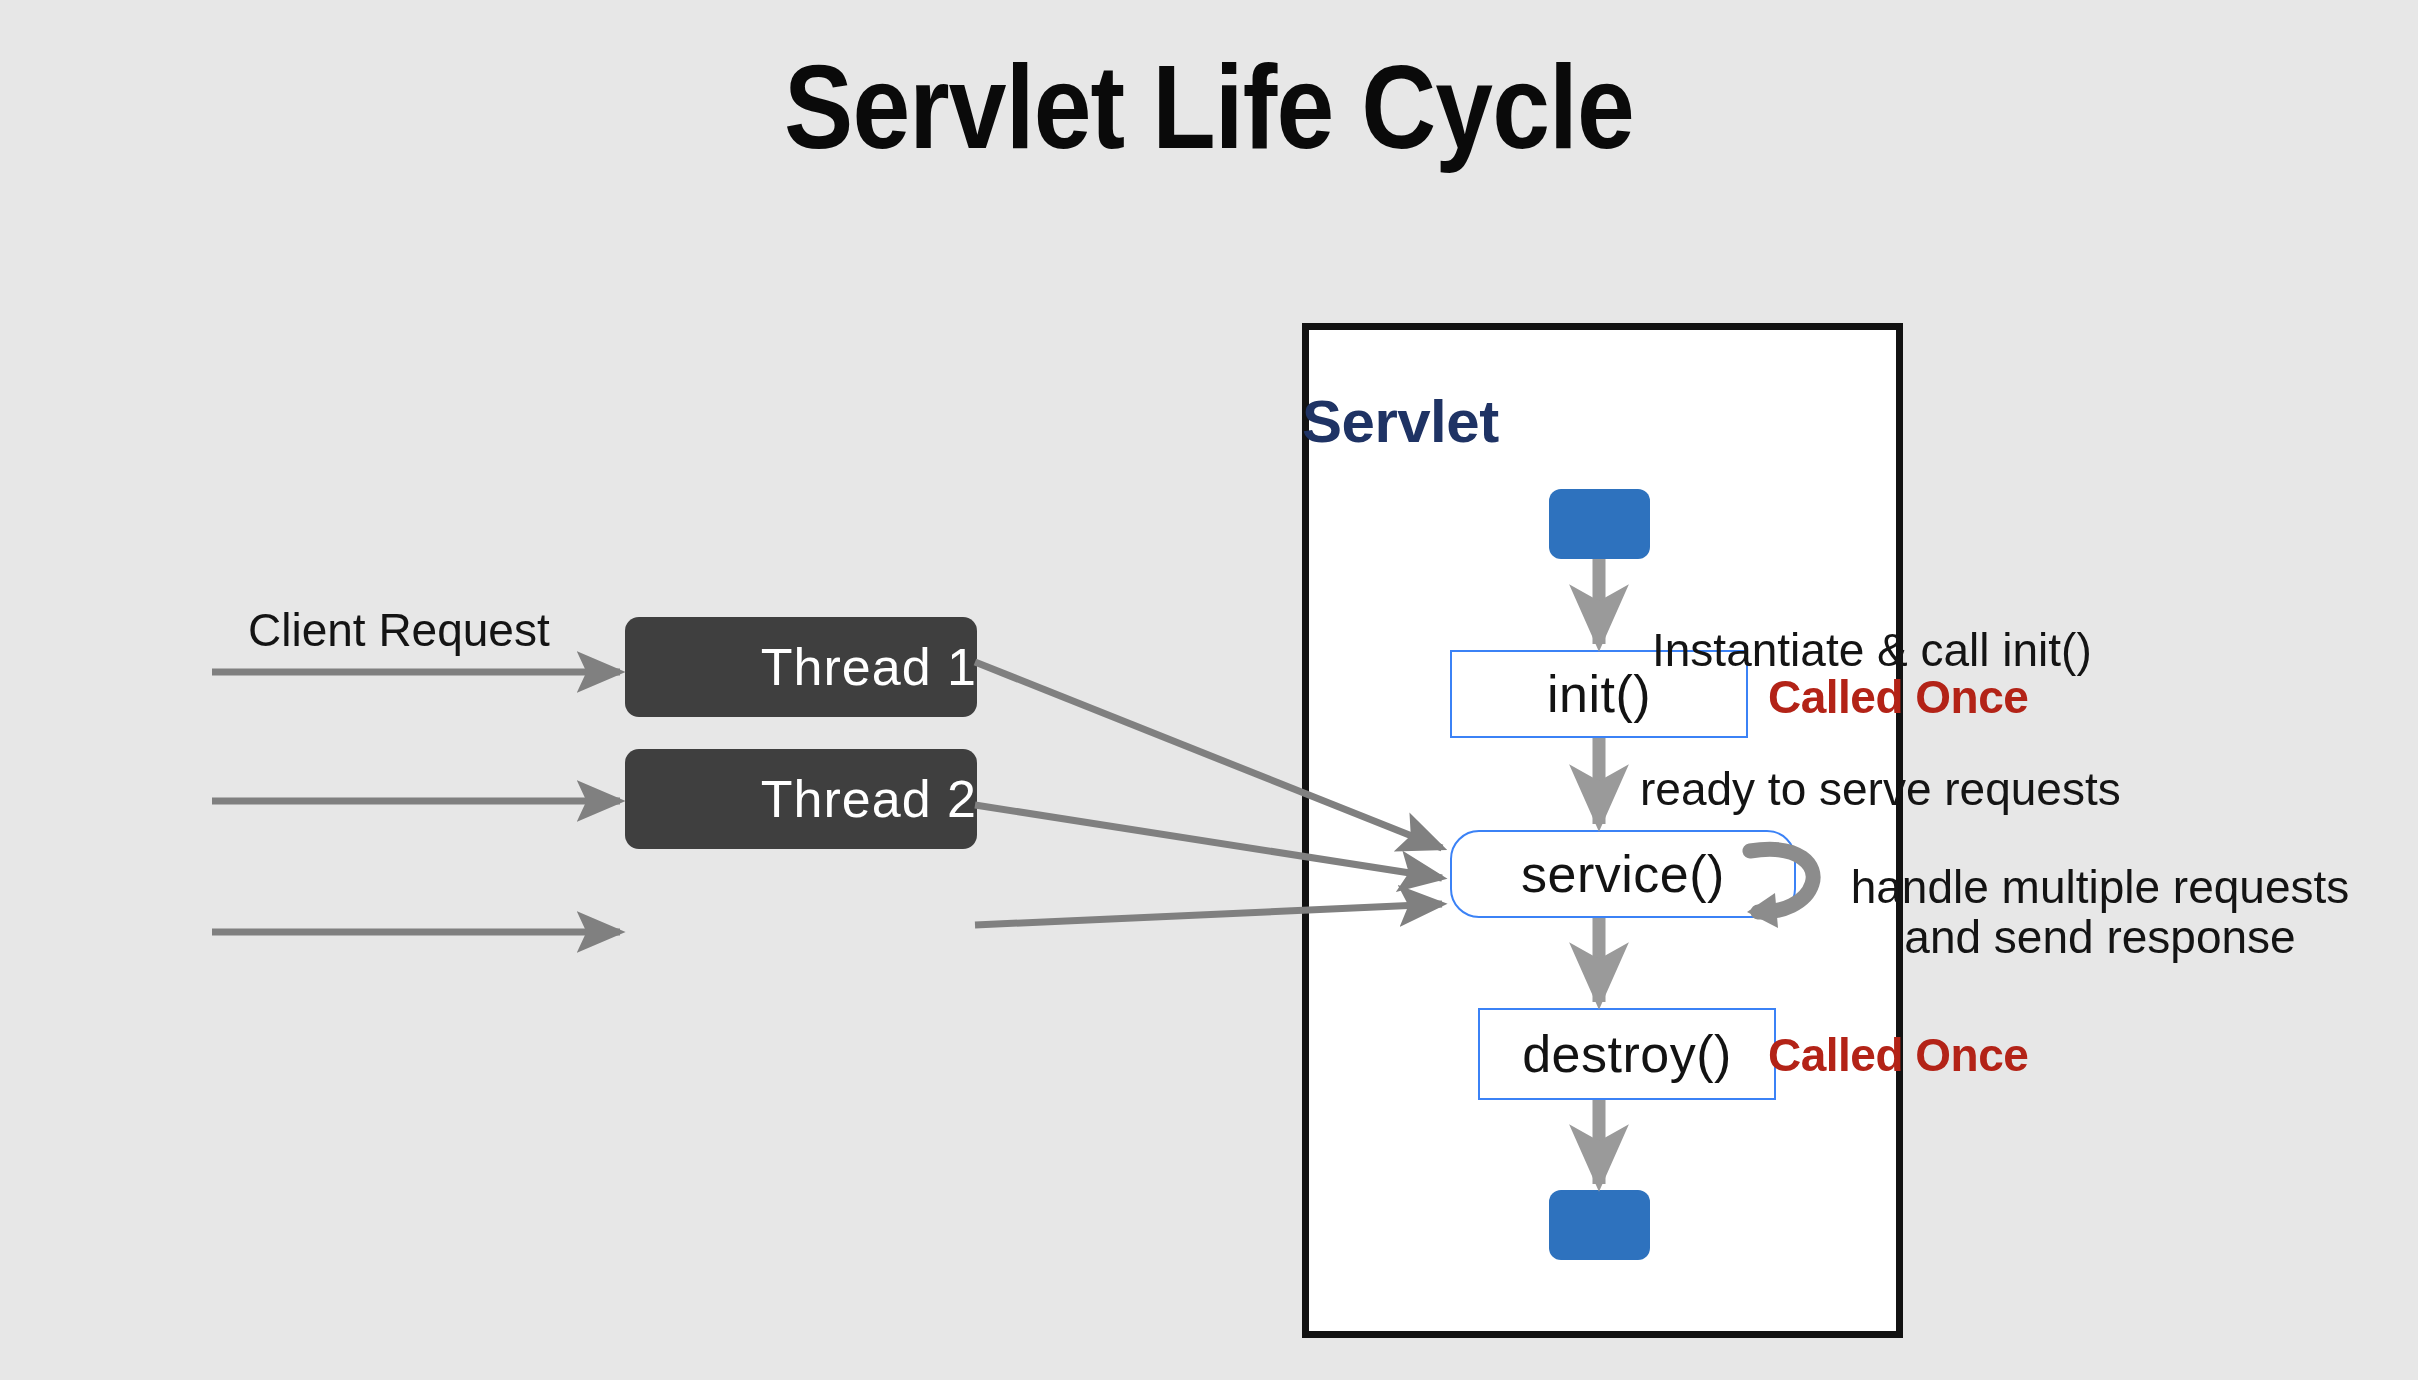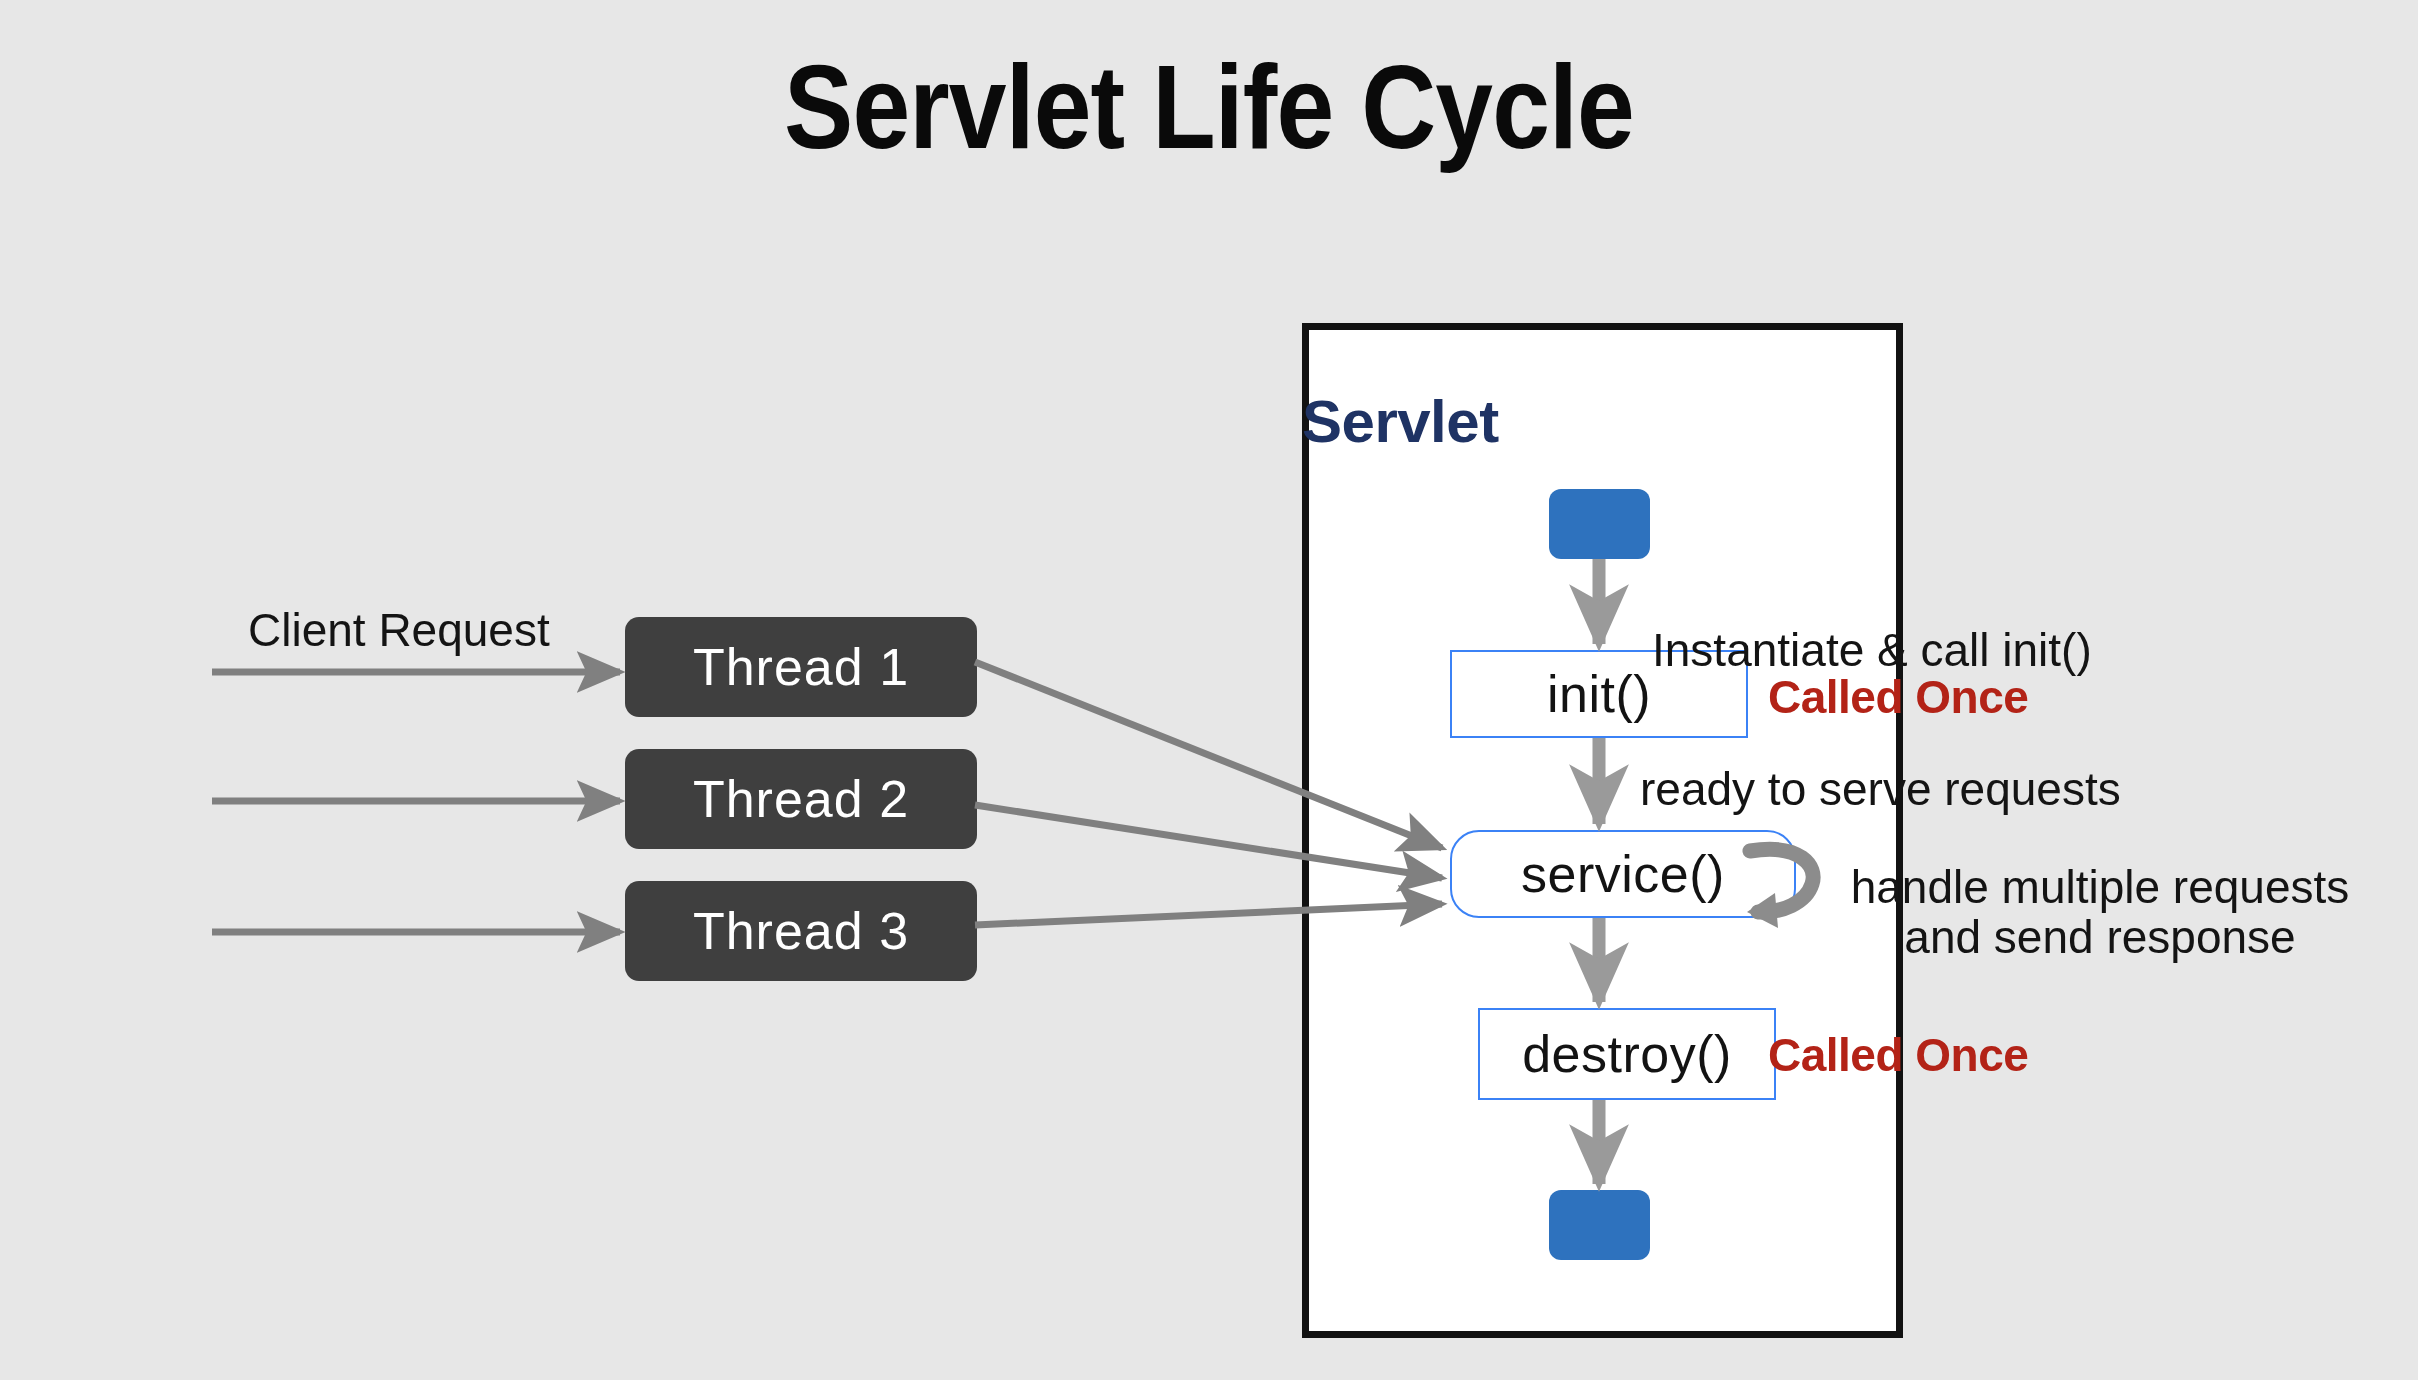--- a/index.html
+++ b/index.html
@@ -87,21 +87,21 @@
   
   .thread-box {
     position: absolute;
     left: 625px;
     width: 352px;
     height: 100px;
     background: #3f3f3f;
     border-radius: 14px;
     display: flex;
     align-items: center;
-    justify-content: center;
+    justify-content: flex-end;
     color: #ffffff;
     font-size: 52px;
     font-weight: 300;
     letter-spacing: 1px;
   }
   #thread-box-1 { top: 617px; }
   #thread-box-2 { top: 749px; }
   #thread-box-3 { top: 881px; }
 
   
@@ -164,23 +164,20 @@
 
   <div id="servlet-box"></div>
 
   <div id="client-request-label">Client Request</div>
 
   <div class="thread-box" id="thread-box-1">
     <span>Thread 1</span>
   </div>
   <div class="thread-box" id="thread-box-2">
     <span>Thread 2</span>
-  </div>
-  <div class="thread-box" id="thread-box-3">
-    <span>Thread 3</span>
   </div>
 
   <div id="servlet-label">Servlet</div>
 
   <div class="blue-chip" id="blue-chip-start"></div>
   <div class="blue-chip" id="blue-chip-end"></div>
 
   <div class="method-box" id="method-init">
     <span>init()</span>
   </div>

